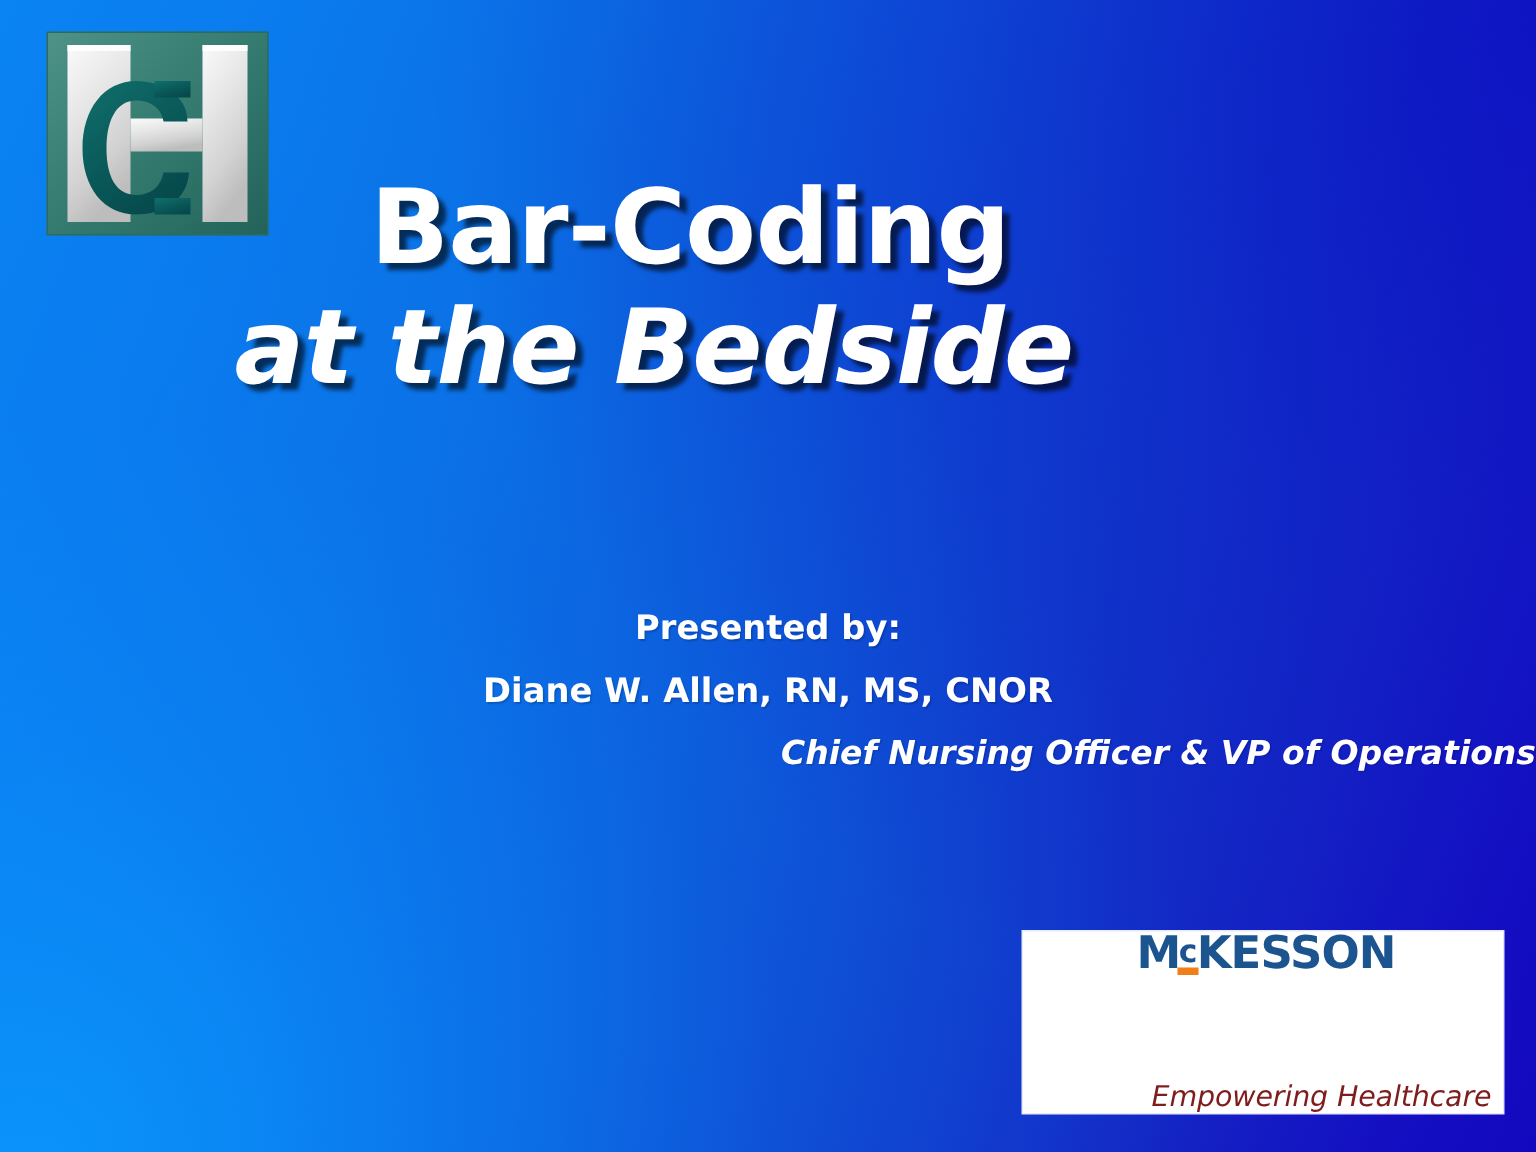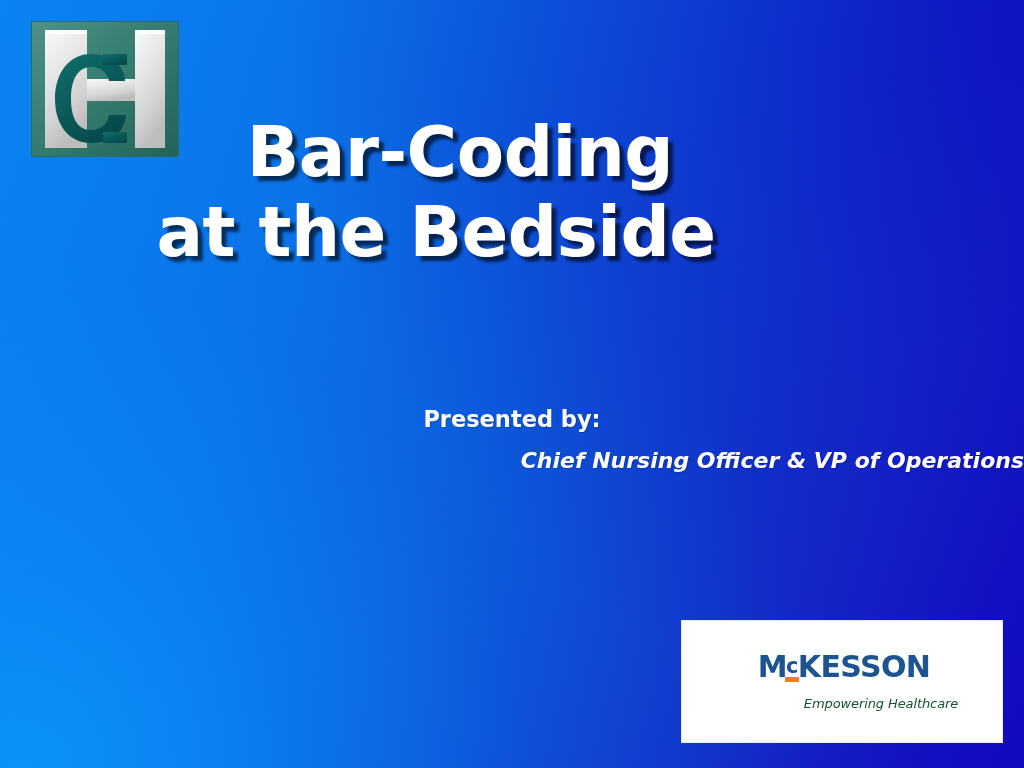--- a/index.html
+++ b/index.html
@@ -84,21 +84,21 @@
     font-family: "DejaVu Sans", "Liberation Sans", sans-serif;
     font-weight: bold;
     font-size: 69px;
     line-height: 80px;
     letter-spacing: -0.5px;
     color: #ffffff;
     text-shadow: 5px 5px 3px rgba(0,0,0,0.62);
     white-space: nowrap;
   }
   #title-line-1 { padding-left: 52px; }
-  #title-line-2 { padding-left: 4px; }
+  #title-line-2 { padding-left: 4px; font-style: italic; }
 
   
   #body-block {
     position: absolute;
     left: 0;
     top: 398px;
     width: 1024px;
     text-align: center;
     z-index: 4;
     padding-left: 0;
@@ -119,21 +119,21 @@
   #mck-box {
     position: absolute;
     left: 682px;
     top: 621px;
     width: 320px;
     height: 121px;
     background: #ffffff;
     z-index: 6;
     display: flex;
     flex-direction: column;
-    justify-content: center;
+    justify-content: space-between;
     align-items: center;
     box-shadow: 0 0 0 1px rgba(255,255,255,0.9);
   }
   #mck-wordmark {
     font-family: "DejaVu Sans", "Liberation Sans", sans-serif;
     font-weight: bold;
     font-size: 30px;
     letter-spacing: -0.6px;
     color: #1c5490;
     line-height: 1;
@@ -152,22 +152,22 @@
     position: absolute;
     left: -1px;
     right: -1px;
     bottom: -5px;
     height: 5px;
     background: #f07e1a;
   }
   #mck-tagline {
     font-family: "DejaVu Sans", "Liberation Sans", sans-serif;
     font-style: italic;
-    font-size: 13px;
-    color: #14532d;
+    font-size: 19px;
+    color: #7f1d1d;
     margin-top: 14px;
     margin-left: 78px;
     white-space: nowrap;
     letter-spacing: -0.1px;
   }
 </style>
 </head>
 <body>
 
 <div id="slide">
@@ -228,20 +228,21 @@
     </svg>
   </div>
 
   <div id="title" class="layer">
     <span id="title-line-1" class="title-line">Bar-Coding</span>
     <span id="title-line-2" class="title-line">at the Bedside</span>
   </div>
 
   <div id="body-block" class="layer">
     <span class="body-line">Presented by:</span>
+    <span class="body-line">Diane W. Allen, RN, MS, CNOR</span>
     <span class="body-line italic">Chief Nursing Officer &amp; VP of Operations</span>
   </div>
 
   <div id="mck-box">
     <div id="mck-wordmark">
       <span>M</span><span id="mck-c-wrap"><span>c</span><span id="mck-c-underline"></span></span><span>KESSON</span>
     </div>
     <div id="mck-tagline">Empowering Healthcare</div>
   </div>
 

